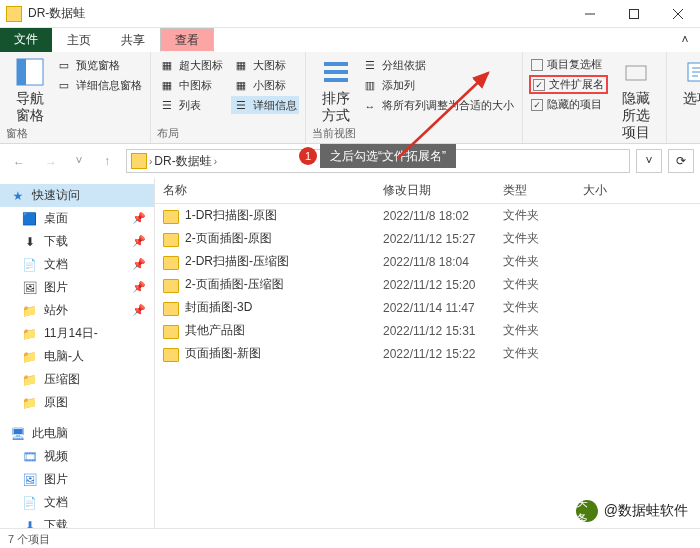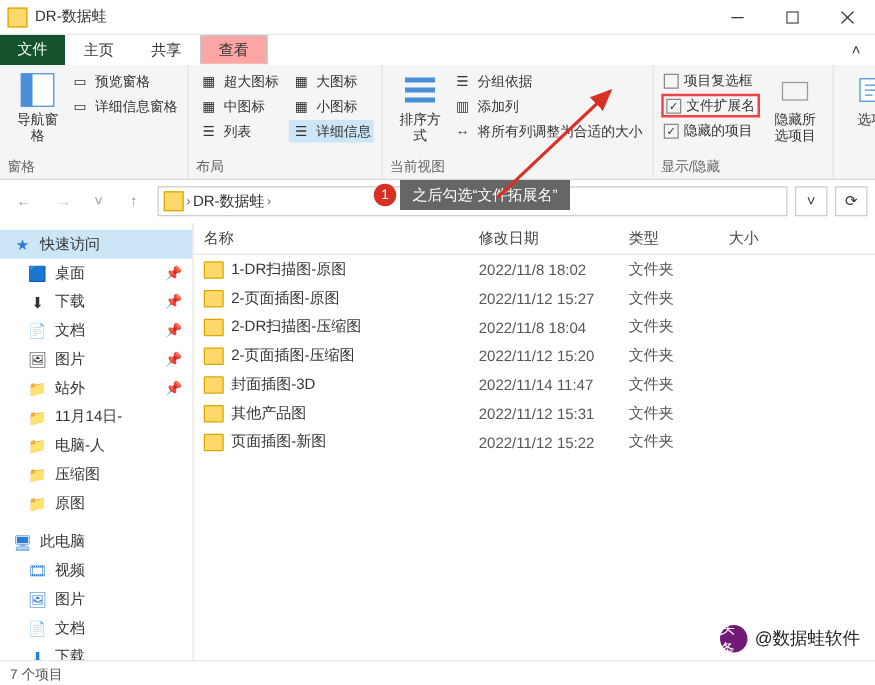--- a/index.html
+++ b/index.html
@@ -21,21 +21,21 @@
 .tabrow-spacer { flex: 1; }
 .help-btn { width: 30px; display: flex; align-items: center; justify-content: center; }
 
 
 .ribbon { height: 92px; background: #f5f5f5; border-bottom: 1px solid #dadada; display: flex; }
 .rgroup { border-right: 1px solid #e3e3e3; display: flex; flex-direction: column; padding: 2px 6px 0; }
 .rgroup-body { flex: 1; display: flex; align-items: flex-start; }
 .rgroup-label { font-size: 11px; color: #666; padding-bottom: 2px; }
 .bigbtn { display: flex; flex-direction: column; align-items: center; padding: 2px 4px; width: 48px; }
 .bigbtn .ico { width: 32px; height: 32px; display: flex; align-items: center; justify-content: center; }
-.bigbtn .lbl { font-size: 11px; text-align: center; line-height: 1.2; margin-top: 2px; }
+.bigbtn .lbl { font-size: 14px; text-align: center; line-height: 1.2; margin-top: 2px; }
 .smallrow { display: flex; align-items: center; gap: 4px; padding: 1px 2px; font-size: 11px; white-space: nowrap; }
 .smallrow .ico { width: 16px; height: 16px; display: flex; align-items: center; justify-content: center; }
 .col { display: flex; flex-direction: column; gap: 2px; }
 .chk { width: 12px; height: 12px; border: 1px solid #888; display: inline-flex; align-items: center; justify-content: center; font-size: 9px; }
 .chk.checked::after { content: "✓"; color: #333; }
 
 
 .addrbar { height: 34px; display: flex; align-items: center; padding: 3px 6px; gap: 6px; background: #fff; position: relative; }
 .navbtn { width: 26px; height: 26px; display: flex; align-items: center; justify-content: center; color: #999; }
 .breadcrumb { flex: 1; height: 24px; border: 1px solid #ccc; display: flex; align-items: center; padding: 0 4px; gap: 2px; }
@@ -56,31 +56,31 @@
 .side-item .pin { position: absolute; right: 8px; color: #777; font-size: 11px; }
 .side-ico { width: 16px; height: 16px; display: flex; align-items: center; justify-content: center; }
 
 .filepane { flex: 1; display: flex; flex-direction: column; }
 .colheads { display: flex; border-bottom: 1px solid #e5e5e5; padding: 4px 8px; font-size: 12px; color: #444; }
 .ch-name { width: 220px; }
 .ch-date { width: 120px; }
 .ch-type { width: 80px; }
 .ch-size { flex: 1; }
 .row { display: flex; padding: 3px 8px; align-items: center; }
-.row .c-name { width: 220px; display: flex; align-items: center; gap: 6px; }
+.row .c-name { width: 220px; display: flex; align-items: flex-end; gap: 6px; }
 .row .c-date { width: 120px; color: #555; }
 .row .c-type { width: 80px; color: #555; }
 .folder-ico { width: 16px; height: 14px; background: #ffd86b; border: 1px solid #d9a800; border-radius: 1px; }
 
 
 .statusbar { height: 22px; border-top: 1px solid #e5e5e5; display: flex; align-items: center; padding: 0 8px; font-size: 11px; color: #555; }
 
 
 .watermark { position: absolute; right: 12px; bottom: 26px; display: flex; align-items: center; gap: 6px; font-size: 14px; color: #222; }
-.wm-ico { width: 22px; height: 22px; border-radius: 50%; background: #701a75; color: #fff; display: flex; align-items: center; justify-content: center; font-size: 12px; }
+.wm-ico { width: 22px; height: 22px; border-radius: 50%; background: #4d7c0f; color: #fff; display: flex; align-items: center; justify-content: center; font-size: 12px; }
 
 .highlight-box { border: 2px solid #ef4444; padding: 0 2px; }
 </style>
 </head>
 <body>
 
 <div class="titlebar">
   <div class="titlebar-icon"></div>
   <div class="titlebar-title">DR-数据蛙</div>
   <div class="win-btns">

